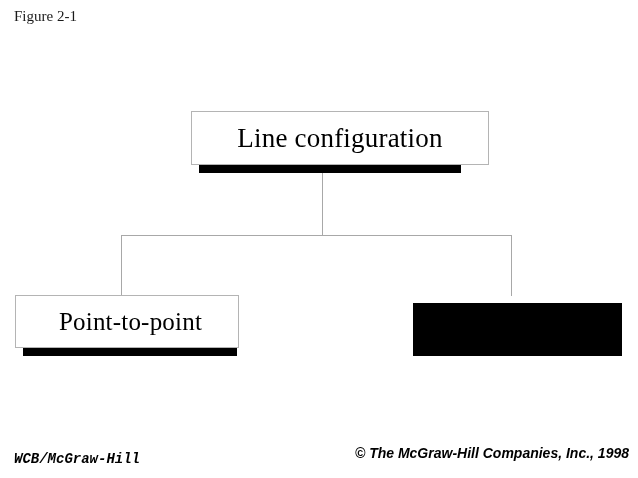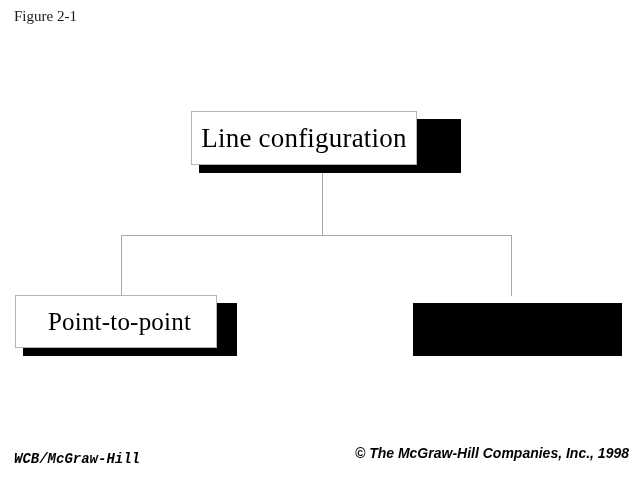--- a/index.html
+++ b/index.html
@@ -53,25 +53,25 @@
     background: #000000;
     z-index: 1;
   }
   .node-label {
     font-family: "Liberation Serif", "DejaVu Serif", serif;
     color: #000000;
     white-space: nowrap;
     letter-spacing: 0.2px;
   }
 
-  #node-root { left: 191px; top: 111px; width: 226px; height: 54px; }
+  #node-root { left: 191px; top: 111px; width: 298px; height: 54px; }
   #node-root-shadow { left: 199px; top: 119px; width: 262px; height: 54px; }
   #node-root .node-label { font-size: 27px; line-height: 30px; }
 
-  #node-p2p { left: 15px; top: 295px; width: 202px; height: 53px; padding-left: 7px; }
+  #node-p2p { left: 15px; top: 295px; width: 224px; height: 53px; padding-left: 7px; }
   #node-p2p-shadow { left: 23px; top: 303px; width: 214px; height: 53px; }
   #node-p2p .node-label { font-size: 25px; line-height: 28px; }
 
   #node-multi { left: 405px; top: 295px; width: 209px; height: 53px; }
   #node-multi-shadow { left: 413px; top: 303px; width: 209px; height: 53px; }
   #node-multi .node-label { font-size: 25px; line-height: 28px; }
 
   
   #conn-stem    { left: 322px; top: 165px; height: 71px; }
   #conn-bus     { left: 121px; top: 235px; width: 391px; }

